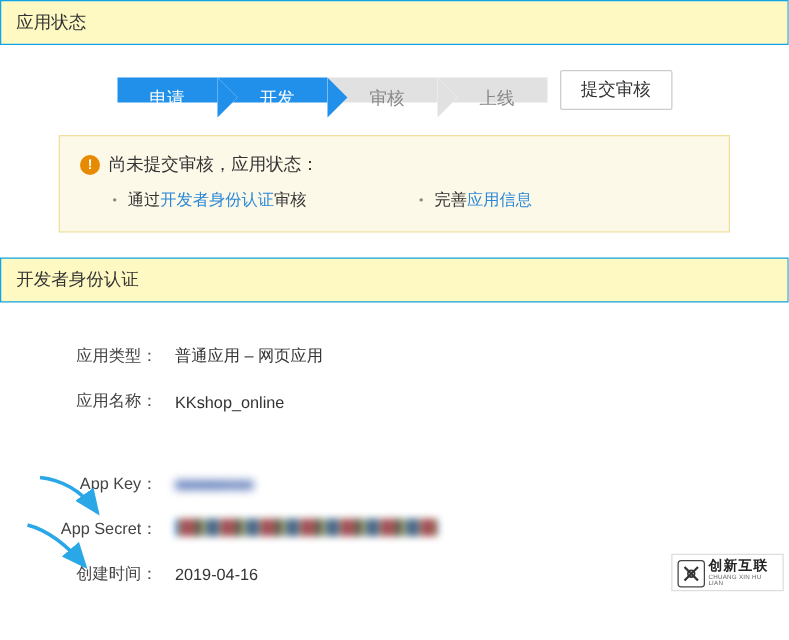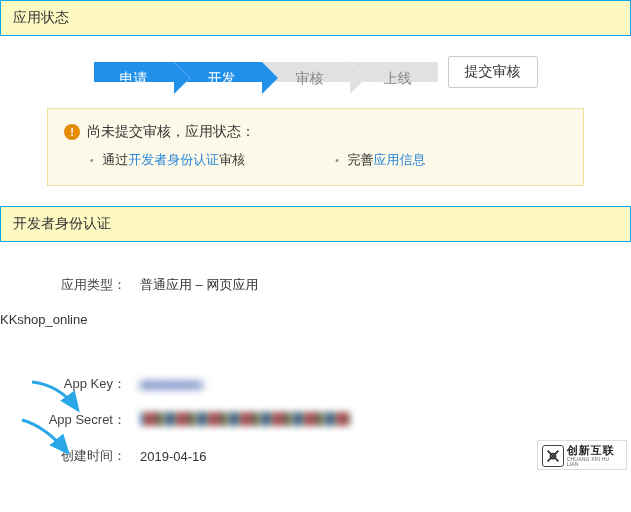--- a/index.html
+++ b/index.html
@@ -85,20 +85,21 @@
 
 <div class="section-header">
   <span>开发者身份认证</span>
 </div>
 <div class="info-table">
   <div class="info-row">
     <div class="info-label">应用类型：</div>
     <div class="info-value">普通应用  –  网页应用</div>
   </div>
   <div class="info-row">
+    <div class="info-label">应用名称：</div>
     <div class="info-value">KKshop_online</div>
   </div>
   <div style="height:30px"></div>
   <div class="info-row">
     <div class="info-label">App Key：</div>
     <div class="info-value blur-text blur1">■■■■■■■■</div>
   </div>
   <div class="info-row">
     <div class="info-label">App Secret：</div>
     <div class="info-value"><span class="blur2"></span></div>

